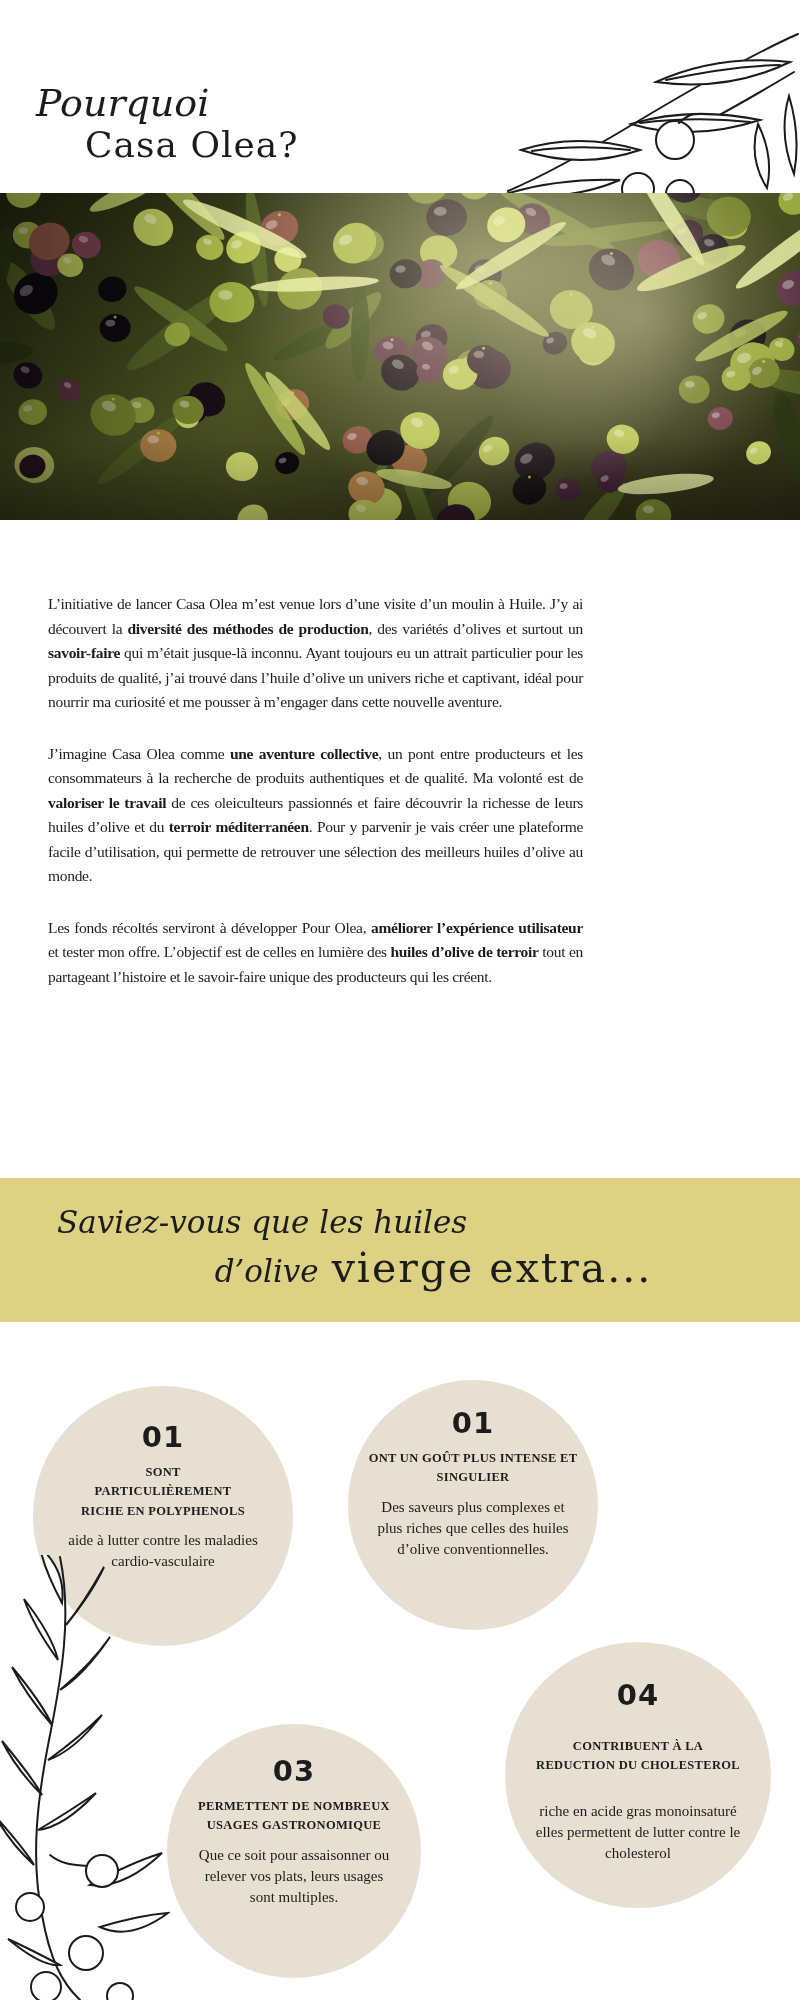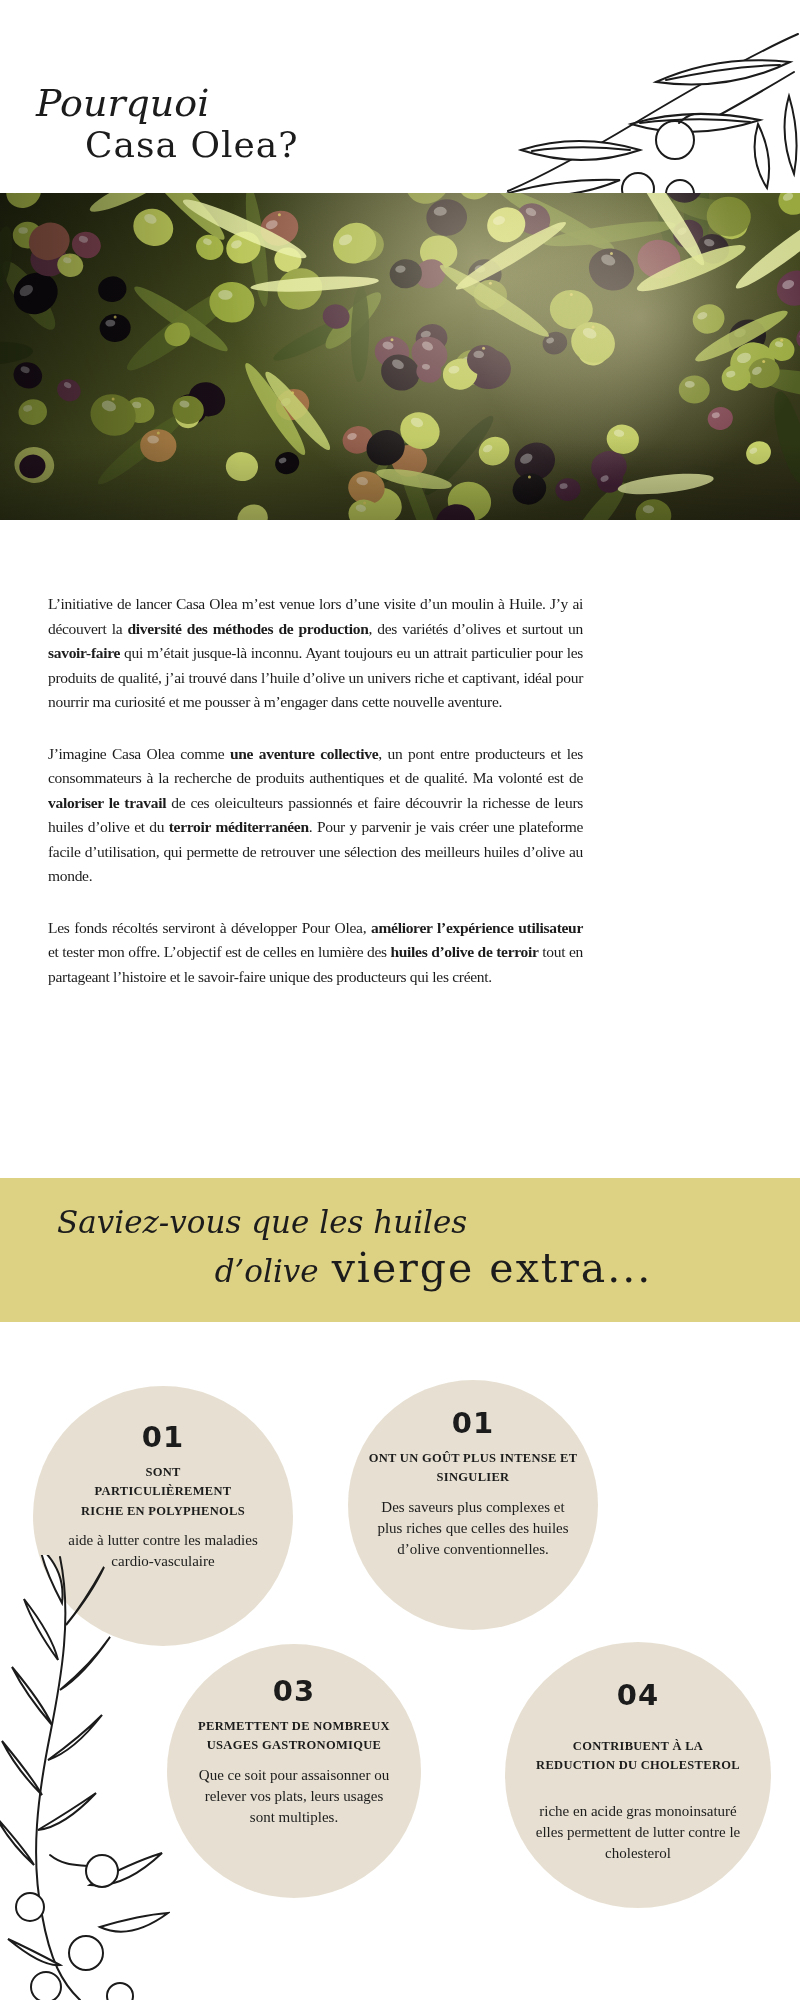--- a/index.html
+++ b/index.html
@@ -50,21 +50,21 @@
   .banner-line2 .emph{font-family:"DejaVu Serif",serif;font-size:41px;letter-spacing:2px;}
   
   .fact-circle{
     position:absolute;border-radius:50%;
     background:var(--circle-bg,#e7e0d2);
     box-sizing:border-box;display:flex;flex-direction:column;
     align-items:center;text-align:center;
   }
   #fact-1{left:33px;top:1386px;width:260px;height:260px;padding:34px 28px 0;}
   #fact-2{left:348px;top:1380px;width:250px;height:250px;padding:26px 20px 0;}
-  #fact-3{left:167px;top:1644px;width:254px;height:254px;padding:30px 24px 0;}
+  #fact-3{left:167px;top:1724px;width:254px;height:254px;padding:30px 24px 0;}
   #fact-4{left:505px;top:1642px;width:266px;height:266px;padding:36px 28px 0;gap:16px;}
   .fact-number{
     font-family:"DejaVu Sans",sans-serif;font-weight:800;
     font-size:29px;letter-spacing:1px;
   }
   .fact-heading{
     font-family:"Liberation Serif",serif;font-weight:bold;
     font-size:12.5px;line-height:1.55;letter-spacing:.3px;margin-top:9px;
   }
   #fact-1 .fact-heading{max-width:172px;}

